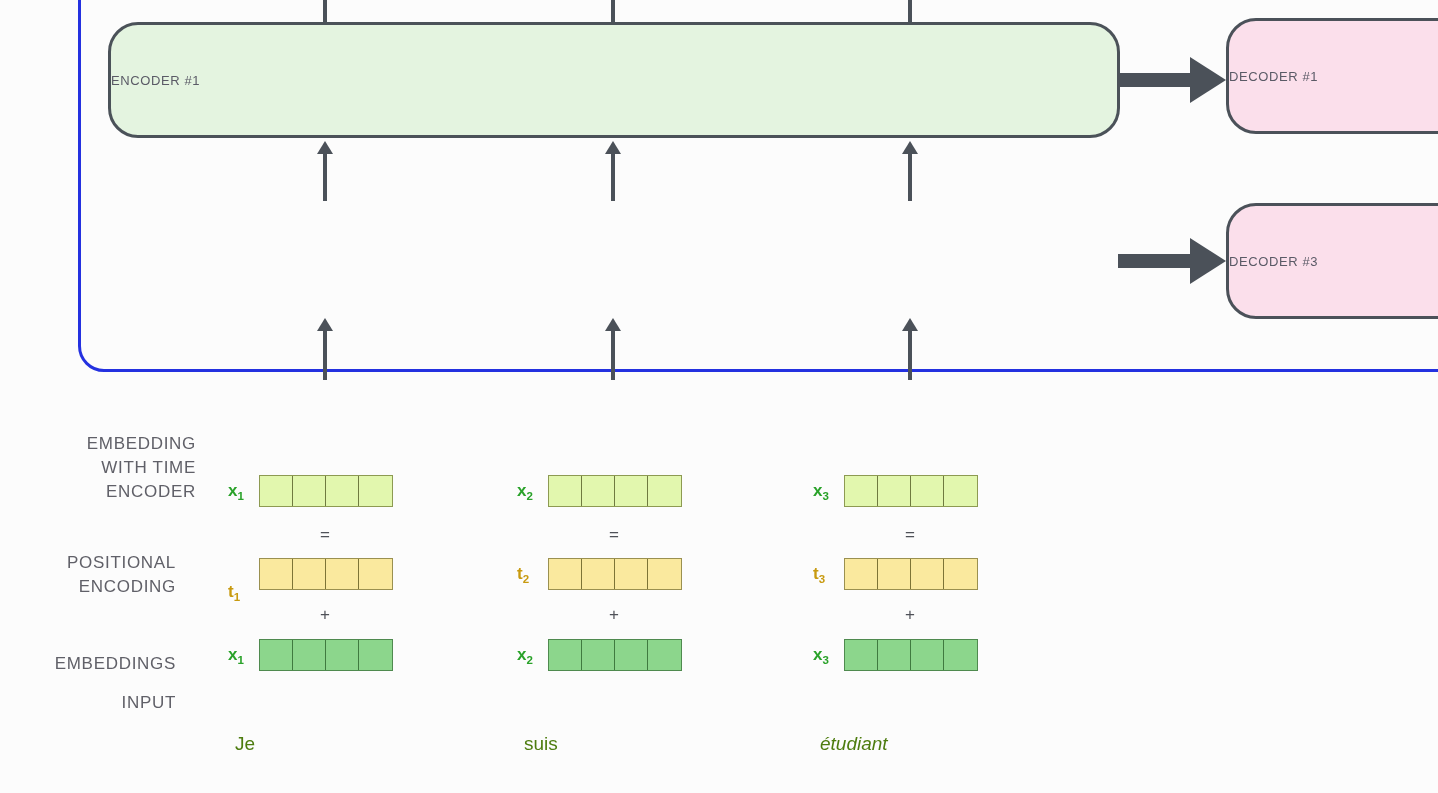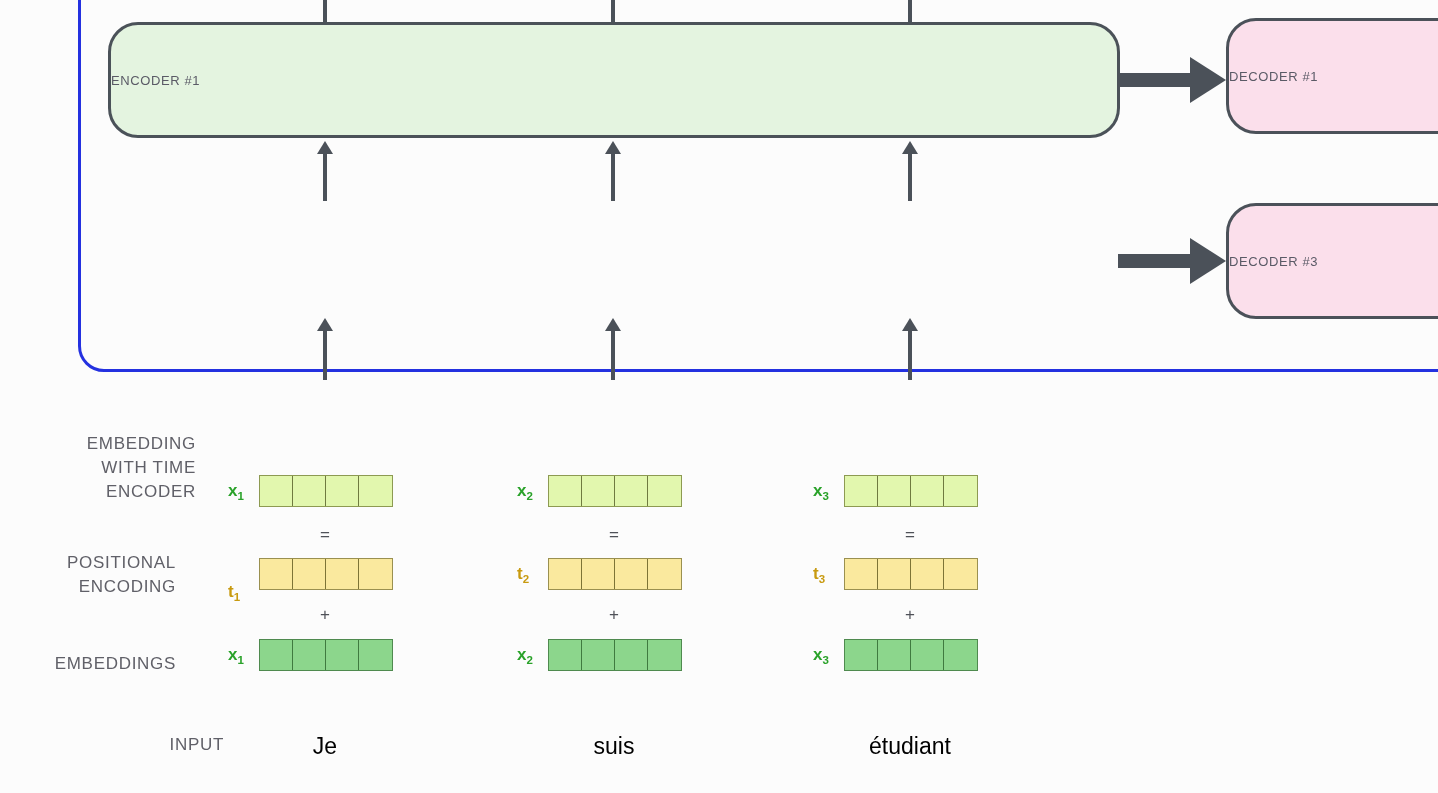--- a/index.html
+++ b/index.html
@@ -156,23 +156,23 @@
     position: absolute;
     font-size: 17px;
     color: #4f5158;
     text-align: center;
     width: 24px;
   }
 
   
   .input-word {
     position: absolute;
-    font-size: 23px;
-    color: #000000;
-    text-align: center;
+    font-size: 19px;
+    color: #4d7c0f;
+    text-align: left;
     width: 180px;
   }
   .input-label {
     position: absolute;
     font-size: 17px;
     color: #606068;
     letter-spacing: 0.7px;
     text-align: right;
   }
 
@@ -357,20 +357,20 @@
   <div class="vec-tag tag-green" style="left:813px; top:645px;">
     <span>x</span><sub>3</sub>
   </div>
   <div class="vector v-green" style="left:844px; top:639px;">
     <div class="cell"></div>
     <div class="cell"></div>
     <div class="cell"></div>
     <div class="cell"></div>
   </div>
 
-  <div class="input-label" style="left:0px; top:735px; width:176px;padding-left:48px;">INPUT</div>
+  <div class="input-label" style="left:0px; top:693px; width:176px;">INPUT</div>
 
   <div class="input-word" style="left:235px; top:733px;">Je</div>
   <div class="input-word" style="left:524px; top:733px;">suis</div>
-  <div class="input-word" style="left:820px; top:733px;">étudiant</div>
+  <div class="input-word" style="left:820px; top:733px;font-style:italic;">étudiant</div>
 
 
 </div>
 
 </body></html>

